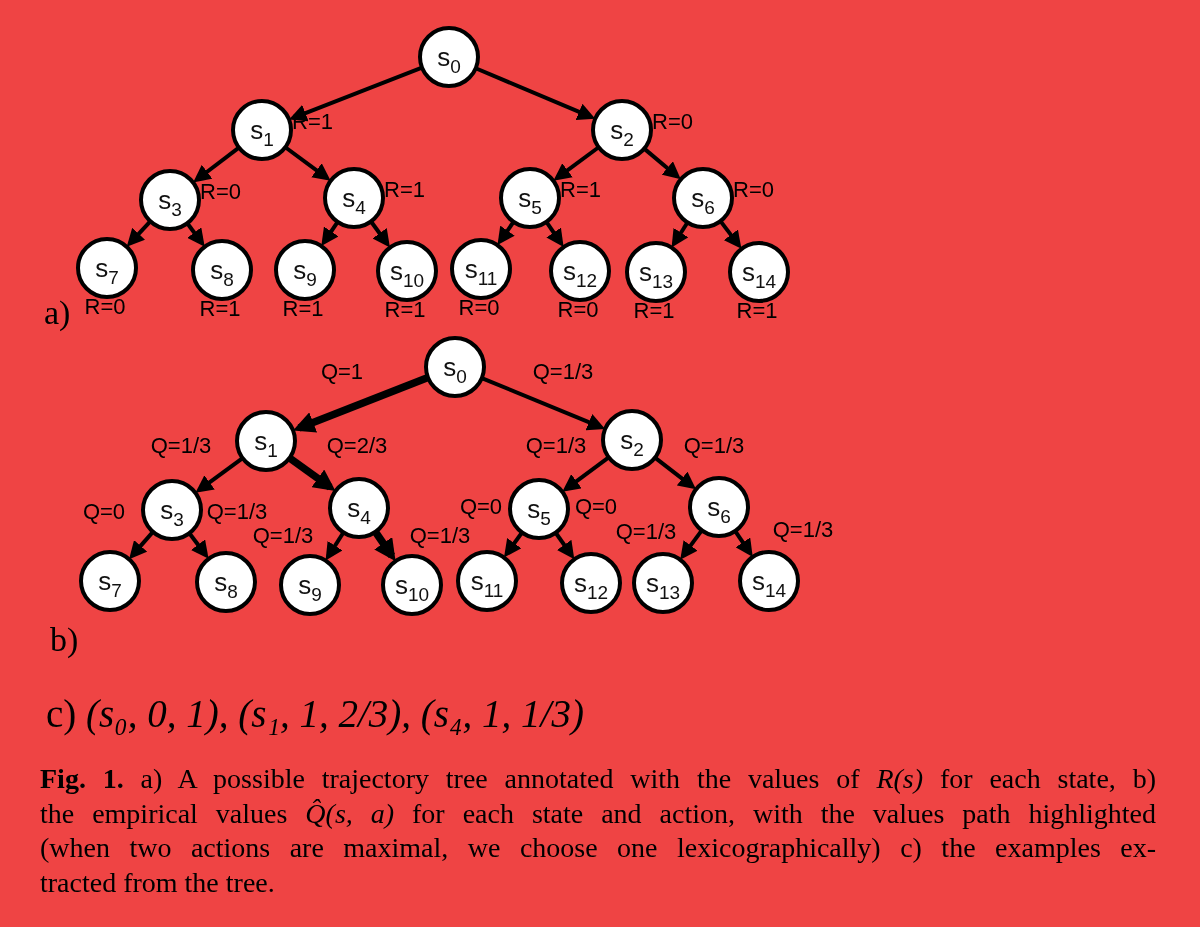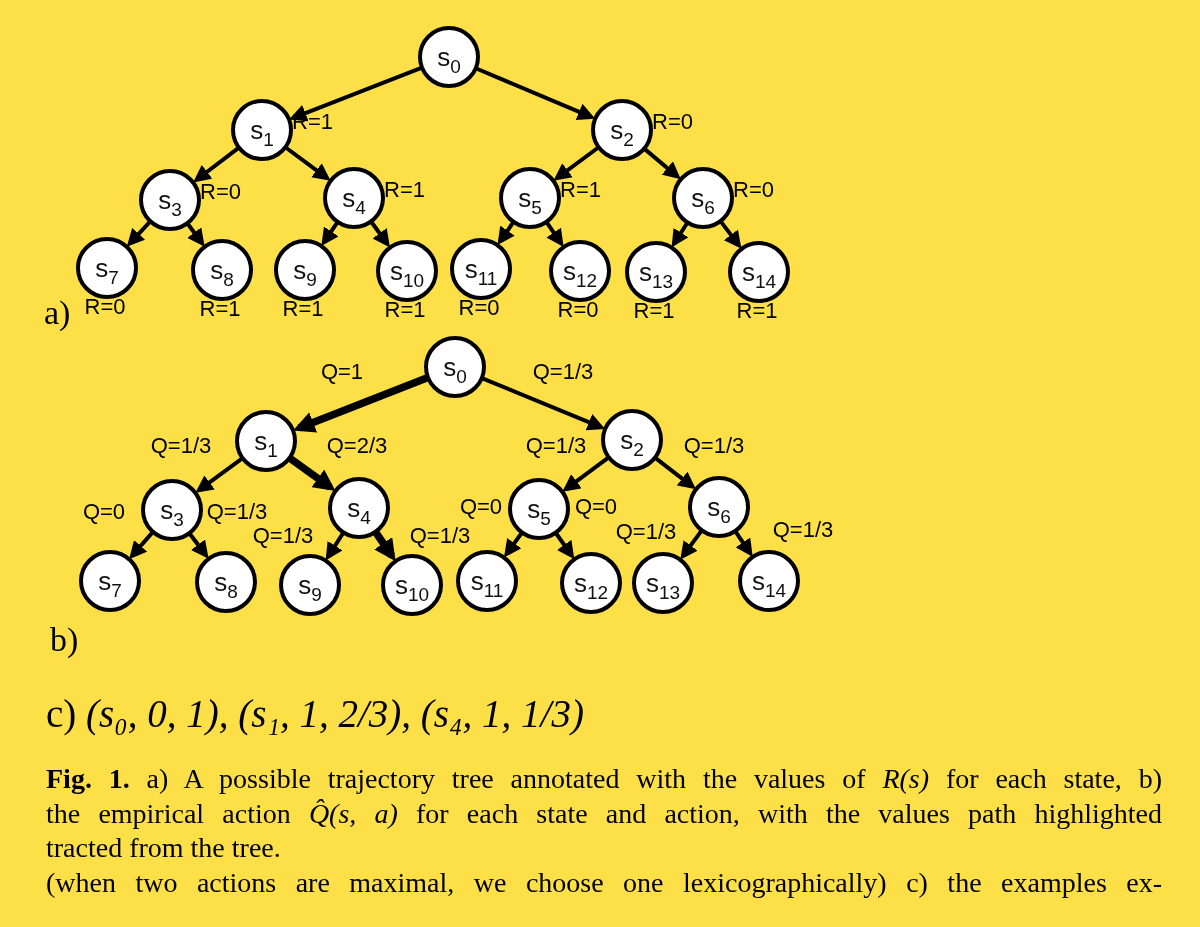--- a/index.html
+++ b/index.html
@@ -1,20 +1,20 @@
 <!DOCTYPE html>
 <html><head>
 <meta charset="utf-8">
 <style>
   html, body { margin: 0; padding: 0; background: #ffffff; }
   #page {
     position: relative;
     width: 1200px;
     height: 927px;
-    background: #fde047;
+    background: #ef4444;
     overflow: hidden;
     font-family: "Liberation Serif", "DejaVu Serif", serif;
     color: #000;
   }
   #diagram-svg {
     position: absolute;
     left: 0; top: 0;
   }
   .panel-label {
     position: absolute;
@@ -25,21 +25,21 @@
   #panel-a-label { left: 44px;  top: 294px; }
   #panel-b-label { left: 50px;  top: 621px; }
   #panel-c-line {
     position: absolute;
     left: 46px; top: 691px;
     font-size: 39px;
     white-space: nowrap;
   }
   #figure-caption {
     position: absolute;
-    left: 46px; top: 762px;
+    left: 40px; top: 762px;
     width: 1116px;
     font-size: 28px;
     line-height: 34.5px;
   }
   .cap-line { display: block; text-align: justify; text-align-last: justify; }
   .cap-line.last { text-align-last: left; }
   .bold   { font-weight: bold; }
   .italic { font-style: italic; }
   .normal { }
 </style>
@@ -180,18 +180,18 @@
     </svg>
 
   <div id="panel-a-label" class="panel-label">a)</div>
 
   <div id="panel-b-label" class="panel-label">b)</div>
 
   <div id="panel-c-line"><span class="normal">c) </span><span class="italic">(s₀, 0, 1), (s₁, 1, 2/3), (s₄, 1, 1/3)</span></div>
 
   <div id="figure-caption">
     <span class="cap-line"><span class="bold">Fig. 1.</span><span class="normal"> a) A possible trajectory tree annotated with the values of </span><span class="italic">R(s)</span><span class="normal"> for each state, b)</span></span>
-    <span class="cap-line"><span class="normal">the empirical action </span><span class="italic">Q̂(s, a)</span><span class="normal"> for each state and action, with the values path highlighted</span></span>
+    <span class="cap-line"><span class="normal">the empirical values </span><span class="italic">Q̂(s, a)</span><span class="normal"> for each state and action, with the values path highlighted</span></span>
+    <span class="cap-line"><span class="normal">(when two actions are maximal, we choose one lexicographically) c) the examples ex-</span></span>
     <span class="cap-line last"><span class="normal">tracted from the tree.</span></span>
-    <span class="cap-line"><span class="normal">(when two actions are maximal, we choose one lexicographically) c) the examples ex-</span></span>
   </div>
 
 </div>
 
 </body></html>

